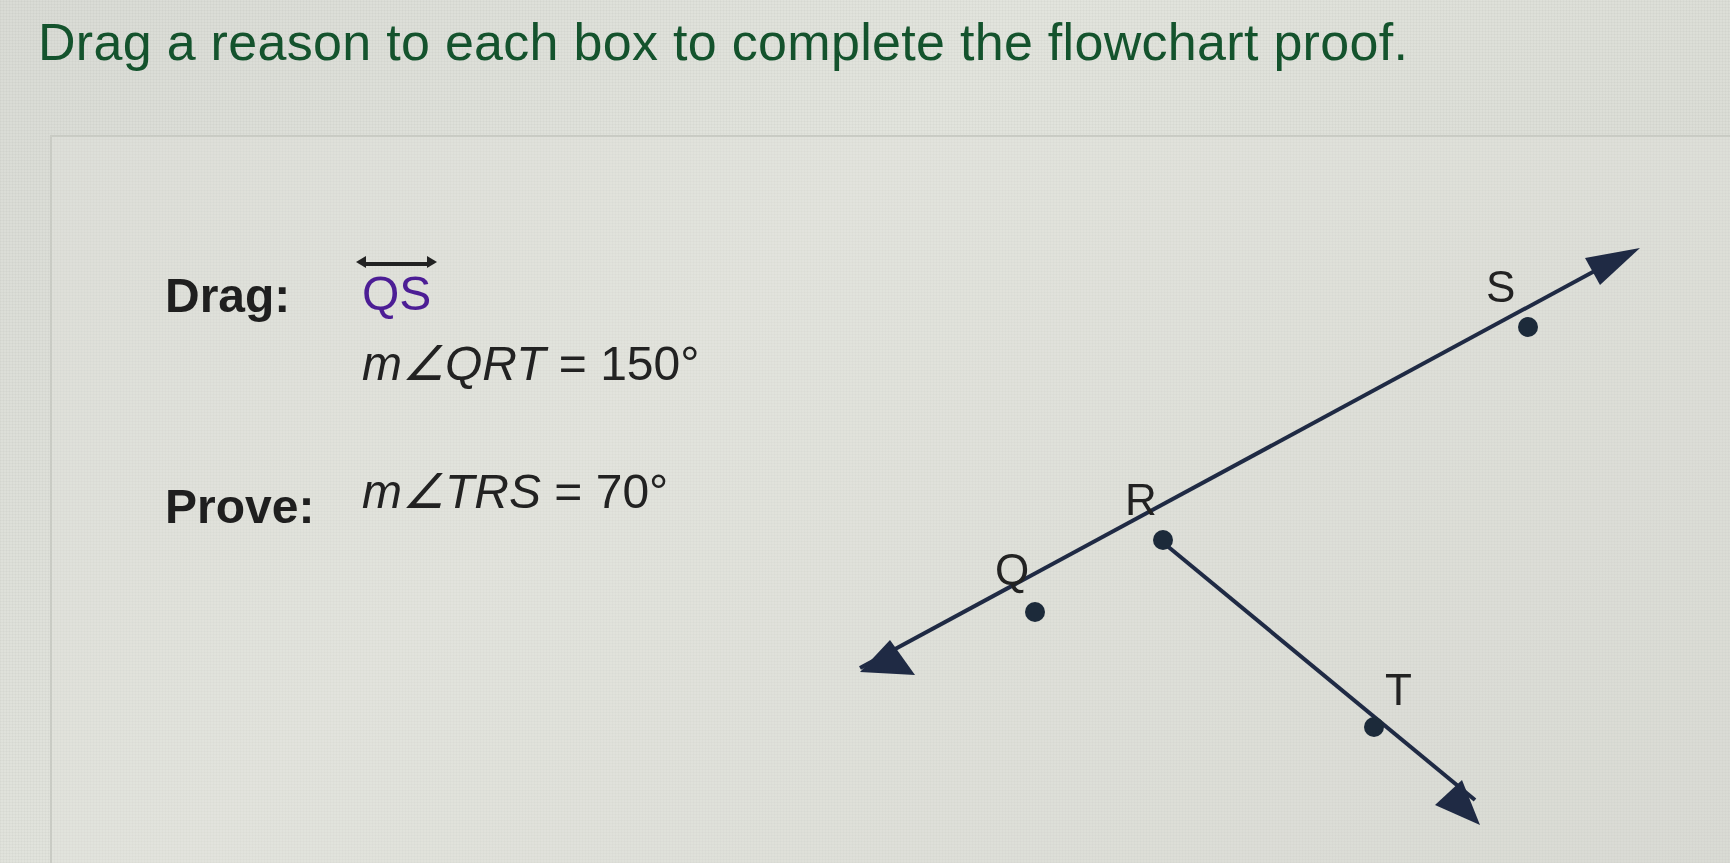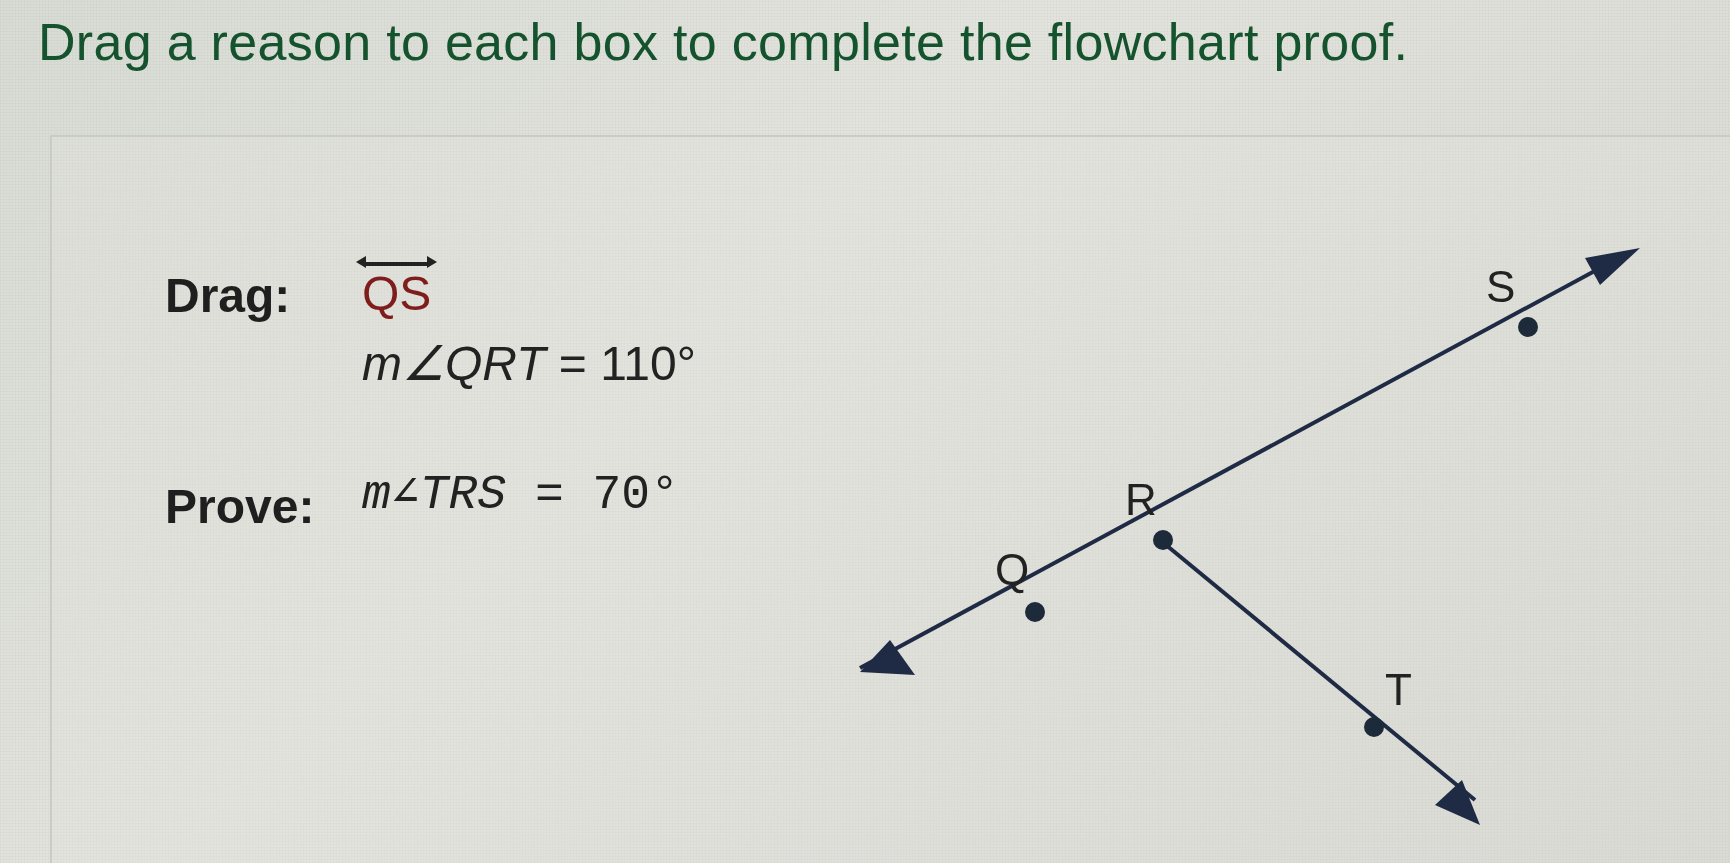--- a/index.html
+++ b/index.html
@@ -27,21 +27,21 @@
     background:rgba(225,227,220,0.35);
   }
   .label {
     position:absolute; font-weight:bold; font-size:48px; color:#1f1f1f;
   }
   .math {
     position:absolute; font-size:48px; color:#222; font-style:italic; white-space:nowrap;
   }
   .math .up { font-style:normal; }
   .overline {
-    position:absolute; font-size:48px; color:#7f1d1d; font-style:normal;
+    position:absolute; font-size:48px; color:#4c1d95; font-style:normal;
   }
   .overline .bar {
     position:absolute; left:2px; right:2px; top:-4px; height:4px; background:#222;
   }
   .overline .arrowL, .overline .arrowR { position:absolute; top:-10px; width:0; height:0;
     border-top:6px solid transparent; border-bottom:6px solid transparent; }
   .overline .arrowL { left:-6px; border-right:10px solid #222; }
   .overline .arrowR { right:-6px; border-left:10px solid #222; }
   .pt-label { position:absolute; font-size:44px; color:#222; font-style:normal; }
   svg.diagram { position:absolute; left:0; top:0; }
@@ -56,25 +56,25 @@
 <div class="panel"></div>
 
 <div class="label" style="left:165px; top:268px;">Drag:</div>
 <div class="overline" style="left:362px; top:266px;">
   <span class="bar"></span>
   <span class="arrowL"></span>
   <span class="arrowR"></span>
   <span>QS</span>
 </div>
 <div class="math" style="left:362px; top:335px;">
-  <span>m∠QRT</span><span class="up"> = 110°</span>
+  <span>m∠QRT</span><span class="up"> = 150°</span>
 </div>
 
 <div class="label" style="left:165px; top:479px;">Prove:</div>
-<div class="math" style="left:362px; top:463px;font-family:Liberation Mono, monospace;">
+<div class="math" style="left:362px; top:463px;">
   <span>m∠TRS</span><span class="up"> = 70°</span>
 </div>
 
 <svg class="diagram" width="1730" height="863">
 
   <line x1="860" y1="668" x2="1615" y2="260" stroke="#1f2a44" stroke-width="4"></line>
   <polygon points="1640,248 1585,258 1600,285" fill="#1f2a44"></polygon>
   <polygon points="915,675 860,672 890,640" fill="#1f2a44"></polygon>
 
   <line x1="1160" y1="540" x2="1475" y2="800" stroke="#1f2a44" stroke-width="4"></line>

